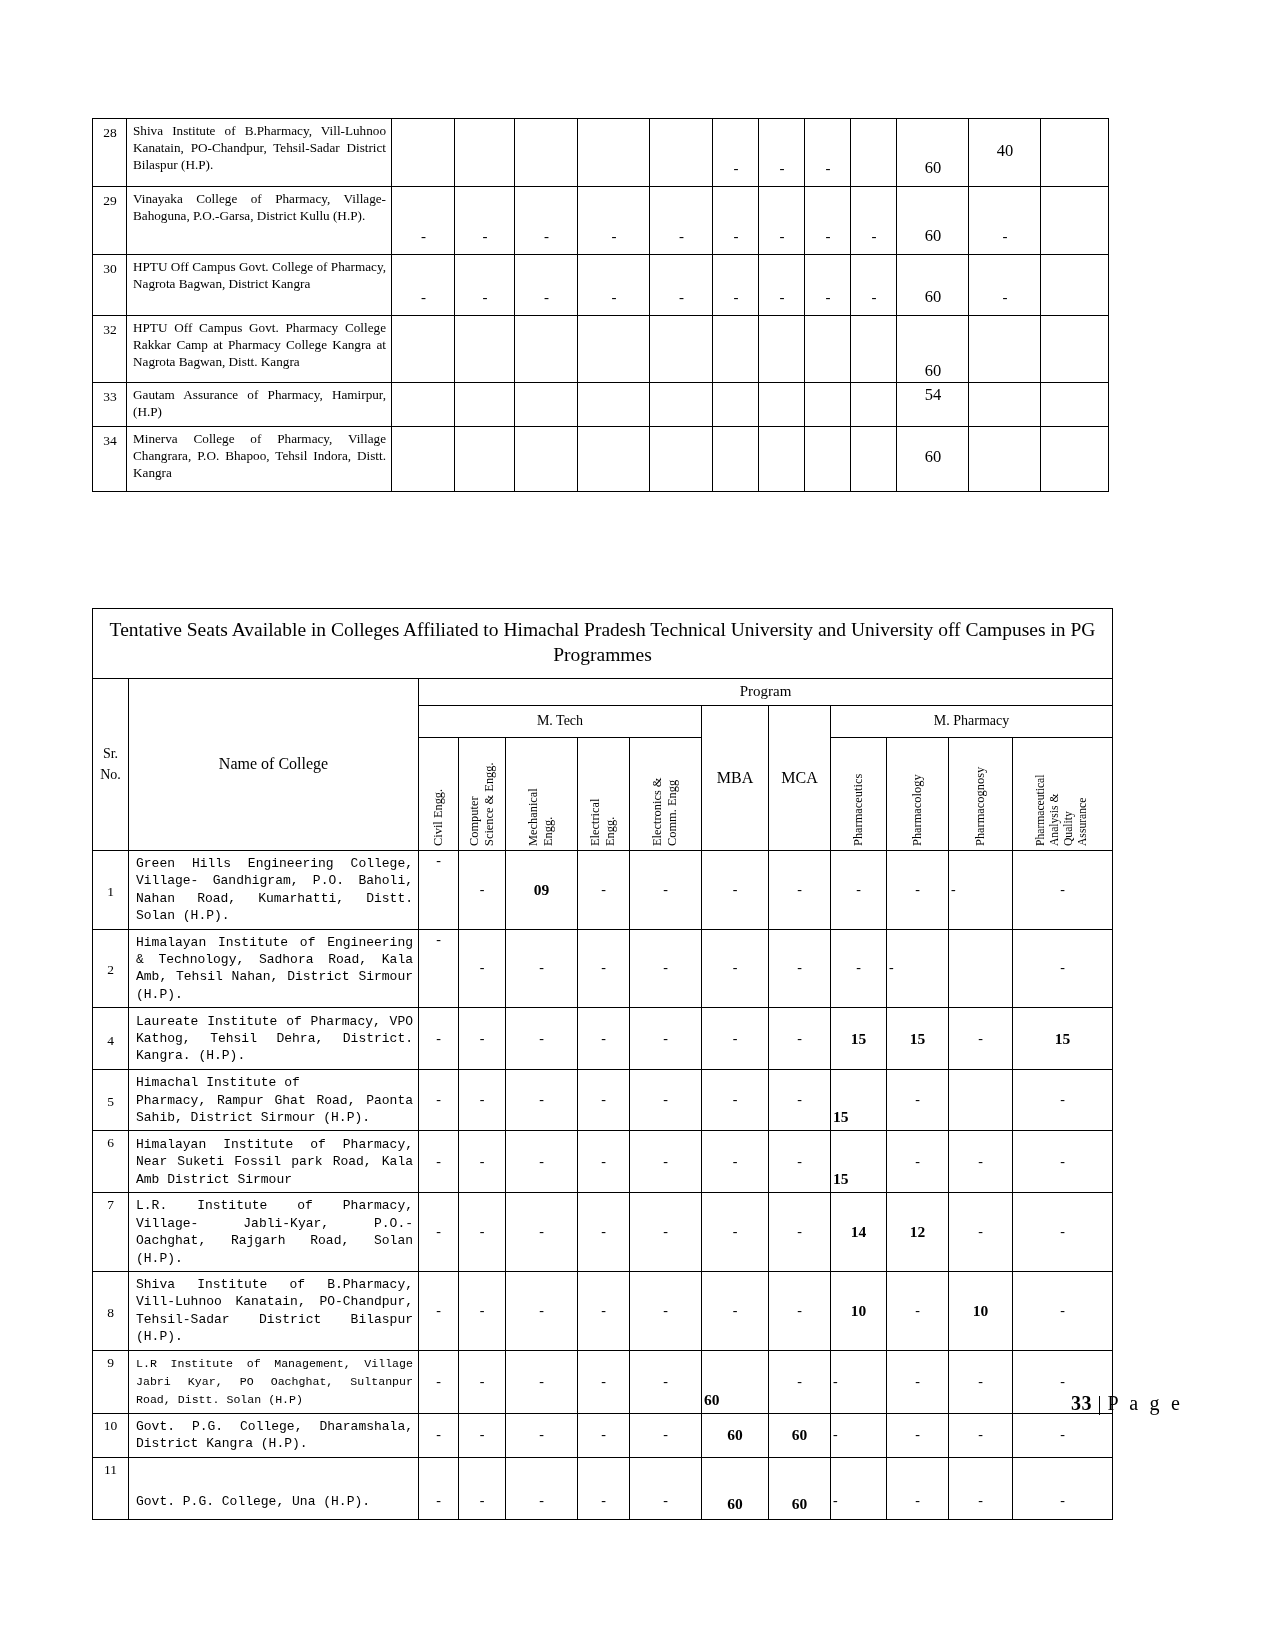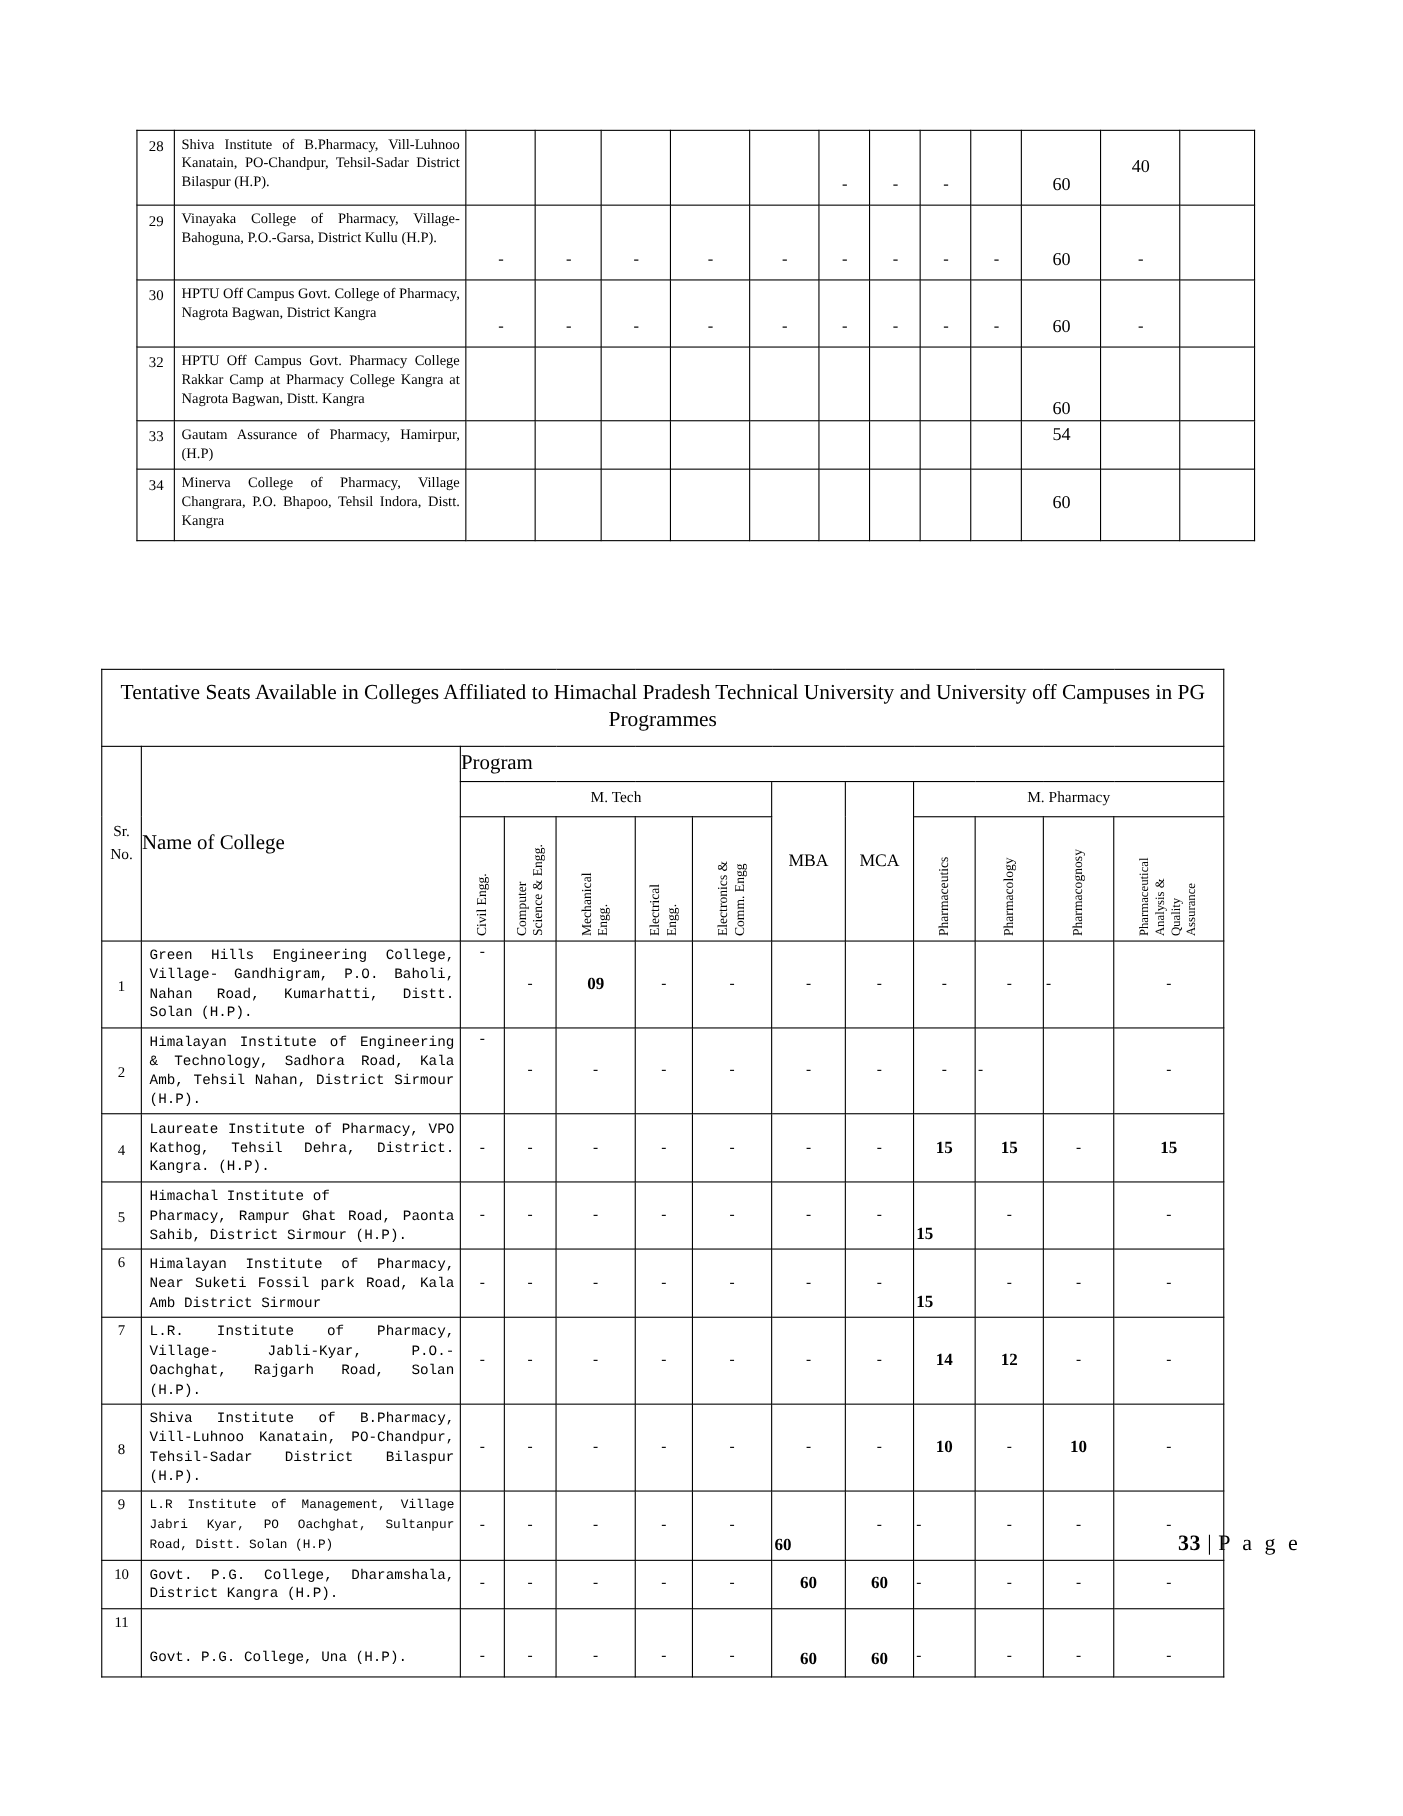--- a/index.html
+++ b/index.html
@@ -28,21 +28,20 @@
   .t1-wrap {
     position: absolute;
     left: 92px;
     top: 118px;
     width: 1036px;
   }
   table.t1 {
     border-collapse: collapse;
     width: 946px;
     table-layout: fixed;
-    margin-left: 32px;
   }
   table.t1 td {
     border: 1px solid #000;
     vertical-align: top;
     padding: 4px 5px 4px 6px;
     font-size: 13.2px;
     line-height: 1.28;
   }
   table.t1 td.sr {
     text-align: center;
@@ -84,37 +83,38 @@
   }
   .t2-title {
     font-size: 19.5px;
     font-weight: bold;
     text-align: center;
     line-height: 1.28;
     padding: 9px 14px 10px 14px !important;
     font-family: "Liberation Serif", "DejaVu Serif", serif;
   }
   .hd-program {
-    font-size: 19px;
+    text-align: center;
+    font-size: 15px;
     padding: 4px 0 5px 0 !important;
   }
   .hd-group {
     text-align: center;
     font-size: 14px;
     padding: 7px 0 8px 0 !important;
   }
   .hd-srno {
     text-align: center;
     font-size: 14px;
     line-height: 1.5;
     vertical-align: middle;
   }
   .hd-name {
-    text-align: left;
-    font-size: 19px;
+    text-align: center;
+    font-size: 16px;
     vertical-align: middle;
   }
   .hd-plain {
     text-align: center;
     font-size: 16px;
     vertical-align: middle;
   }
   .hd-rot {
     vertical-align: bottom;
     height: 112px;

